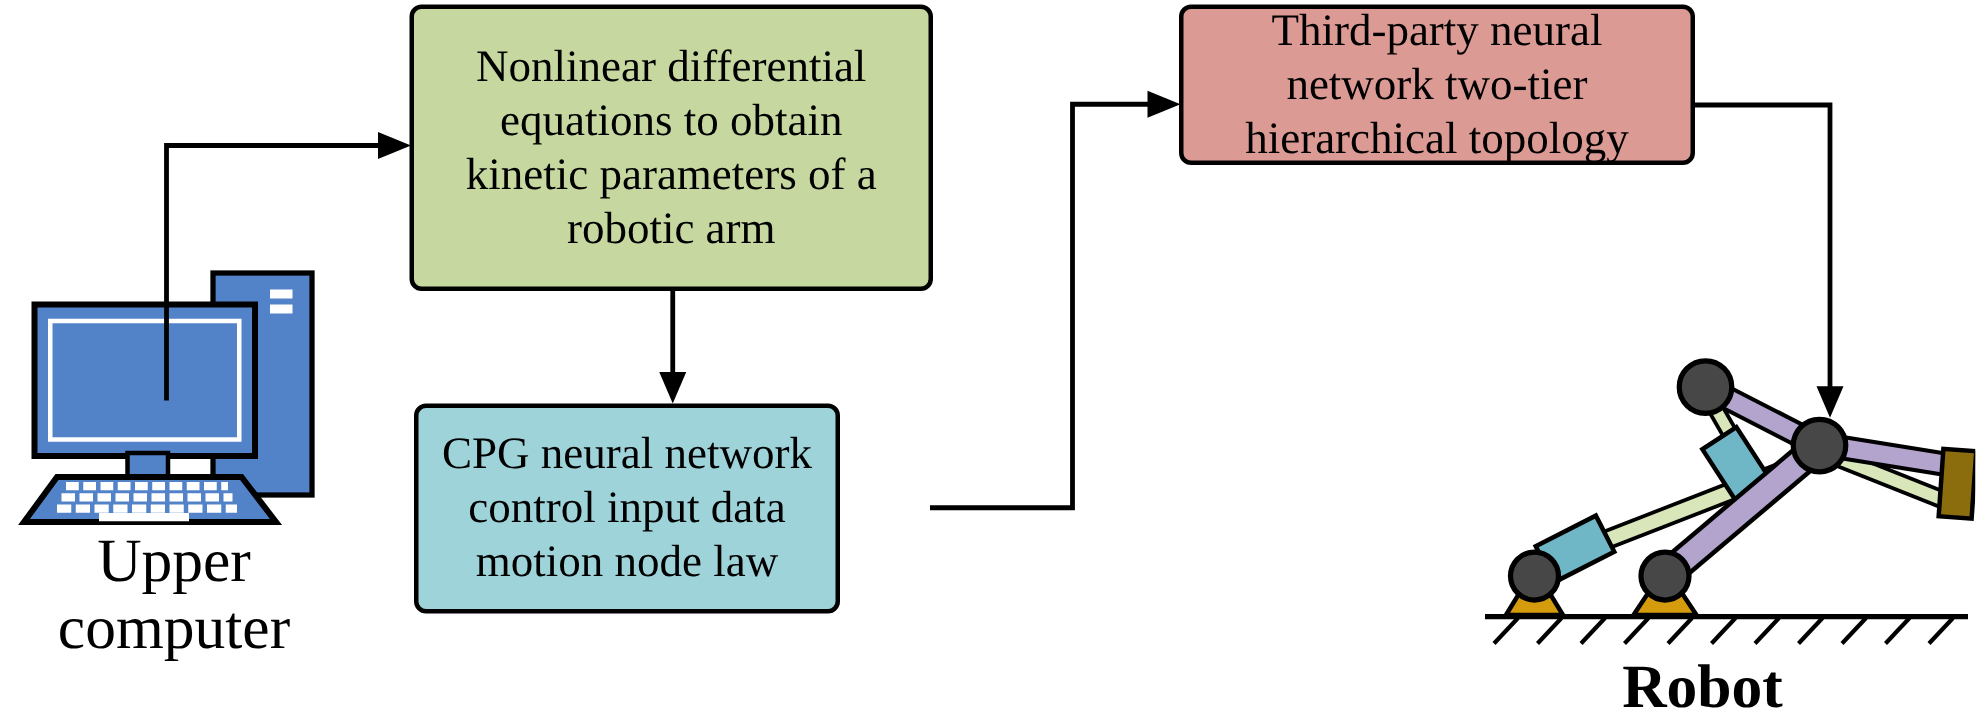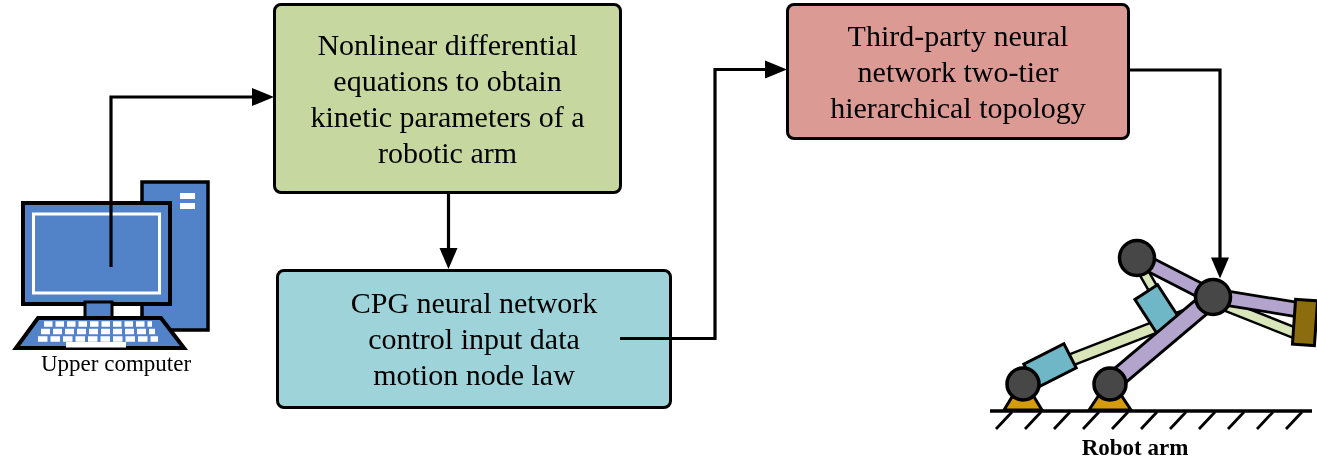--- a/index.html
+++ b/index.html
@@ -8,23 +8,23 @@
     background:#ffffff; font-family:"Liberation Serif", serif; color:#000;
   }
   .box {
     position:absolute; box-sizing:border-box;
     border:3px solid #000; border-radius:8px;
     display:flex; align-items:center; justify-content:center;
     text-align:center; white-space:pre-line;
     font-size:30px; line-height:1.2; padding:16px 6px;
   }
   #box-nonlinear { left:273px; top:3px;   width:349px; height:191px; }
-  #box-cpg       { left:276px; top:269px; width:396px; height:140px; }
-  #box-third     { left:786px; top:3px;   width:344px; height:137px; }
-  .label { position:absolute; text-align:center; font-size:23px; line-height:1.1; }
+  #box-cpg       { left:276px; top:269px; width:284px; height:140px; }
+  #box-third     { left:786px; top:3px;   width:344px; height:107px; }
+  .label { position:absolute; text-align:center; font-size:41px; line-height:1.1; }
   #label-computer { left:0px;    top:351px; width:232px; }
   #label-robot    { left:1056px; top:435px; width:158px;font-weight:bold; }
   svg.layer { position:absolute; pointer-events:none; }
   #computer-svg  { left:5px;   top:175px; width:215px; height:180px; }
   #robot-svg     { left:985px; top:235px; width:332px; height:200px; }
   #connector-svg { left:0; top:0; width:1317px; height:475px; z-index:5; }
 </style>
 </head>
 <body>
 

